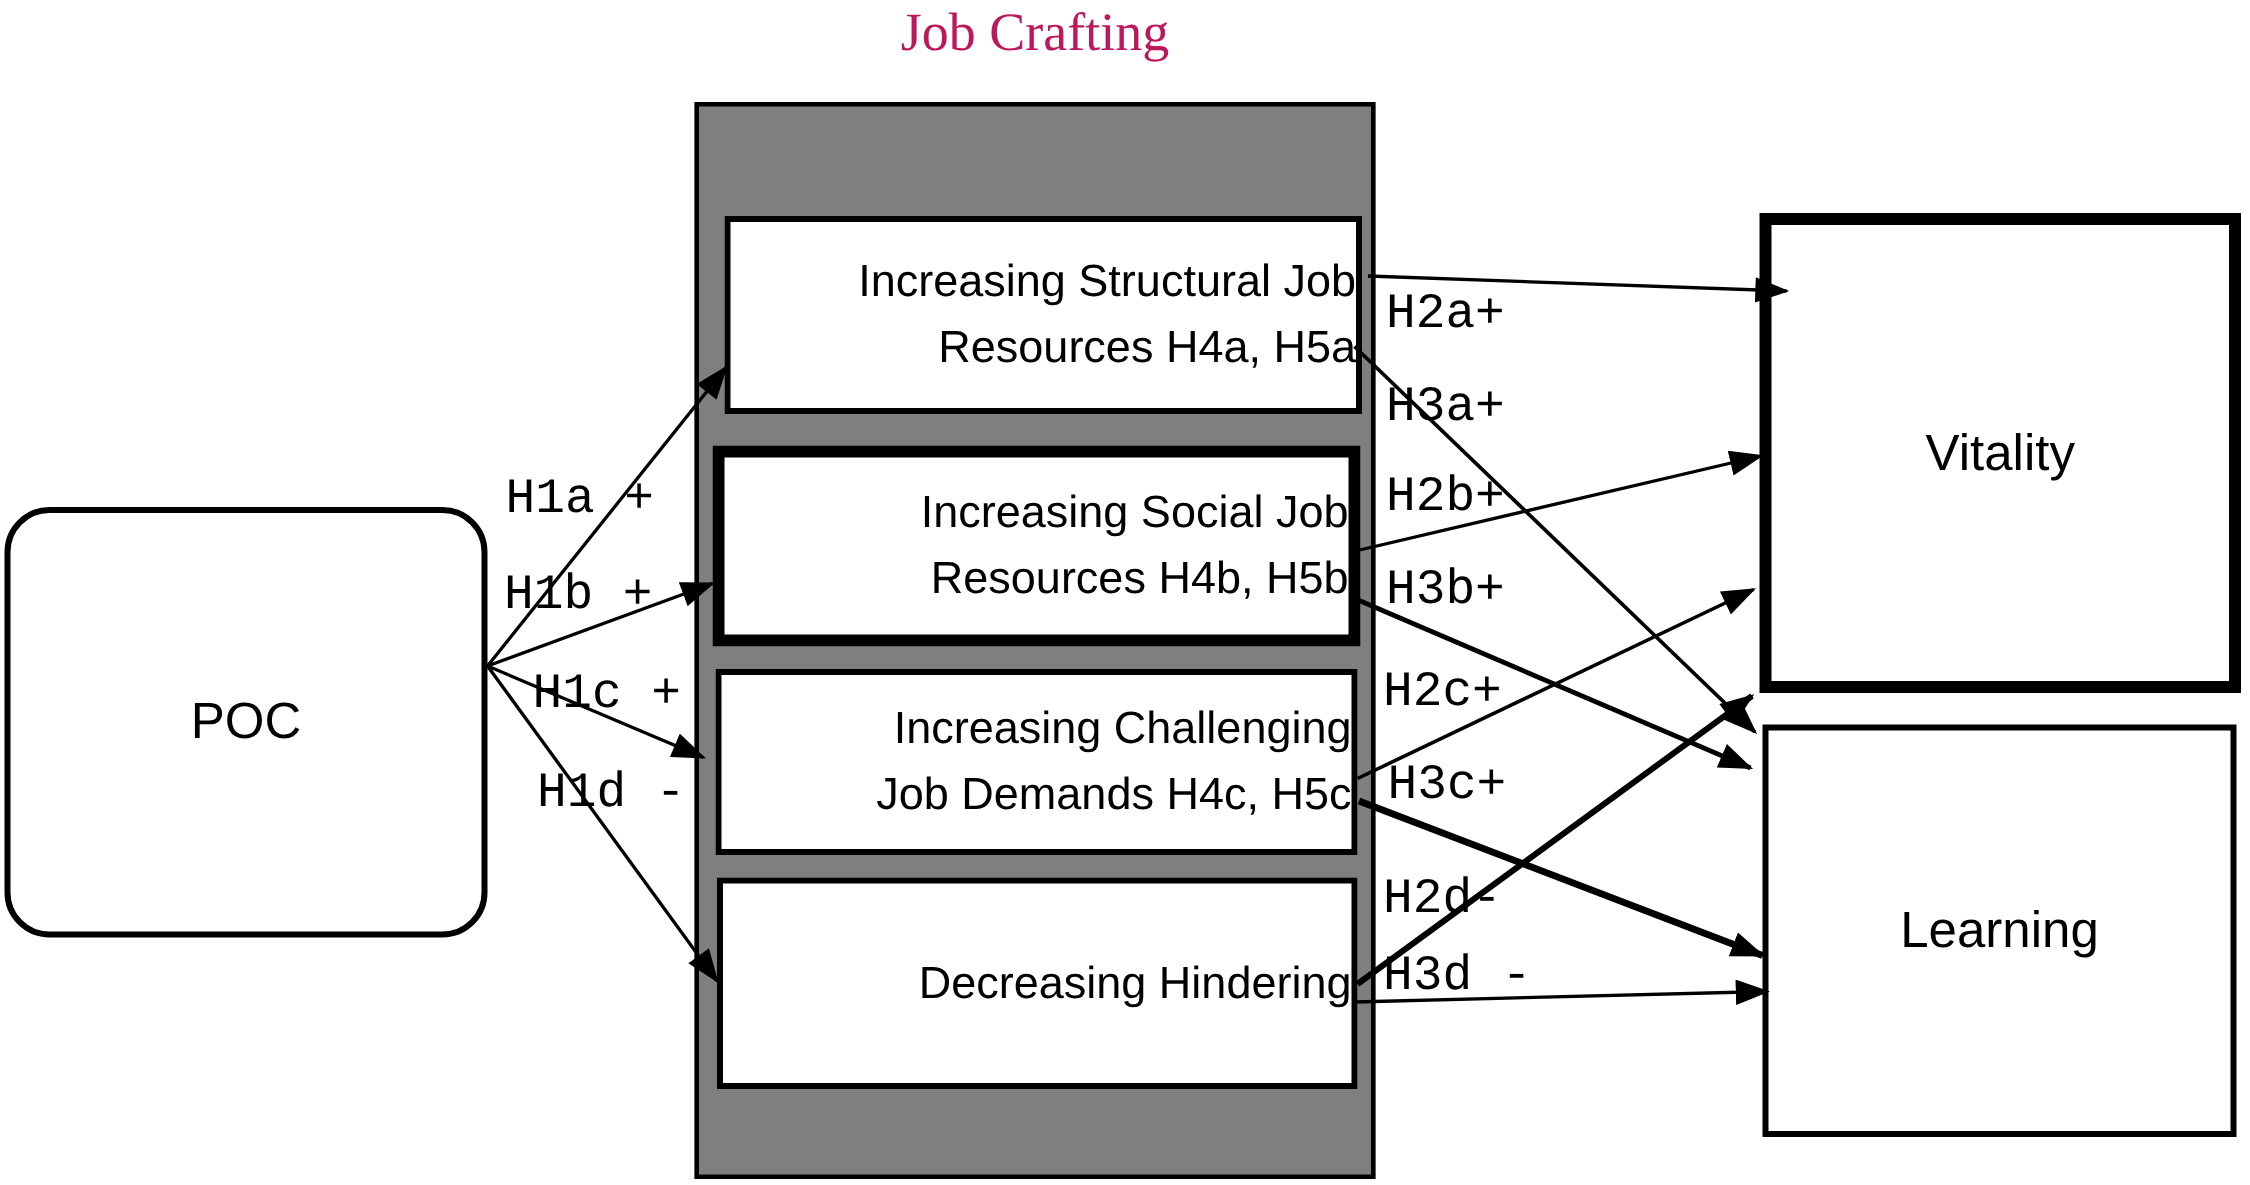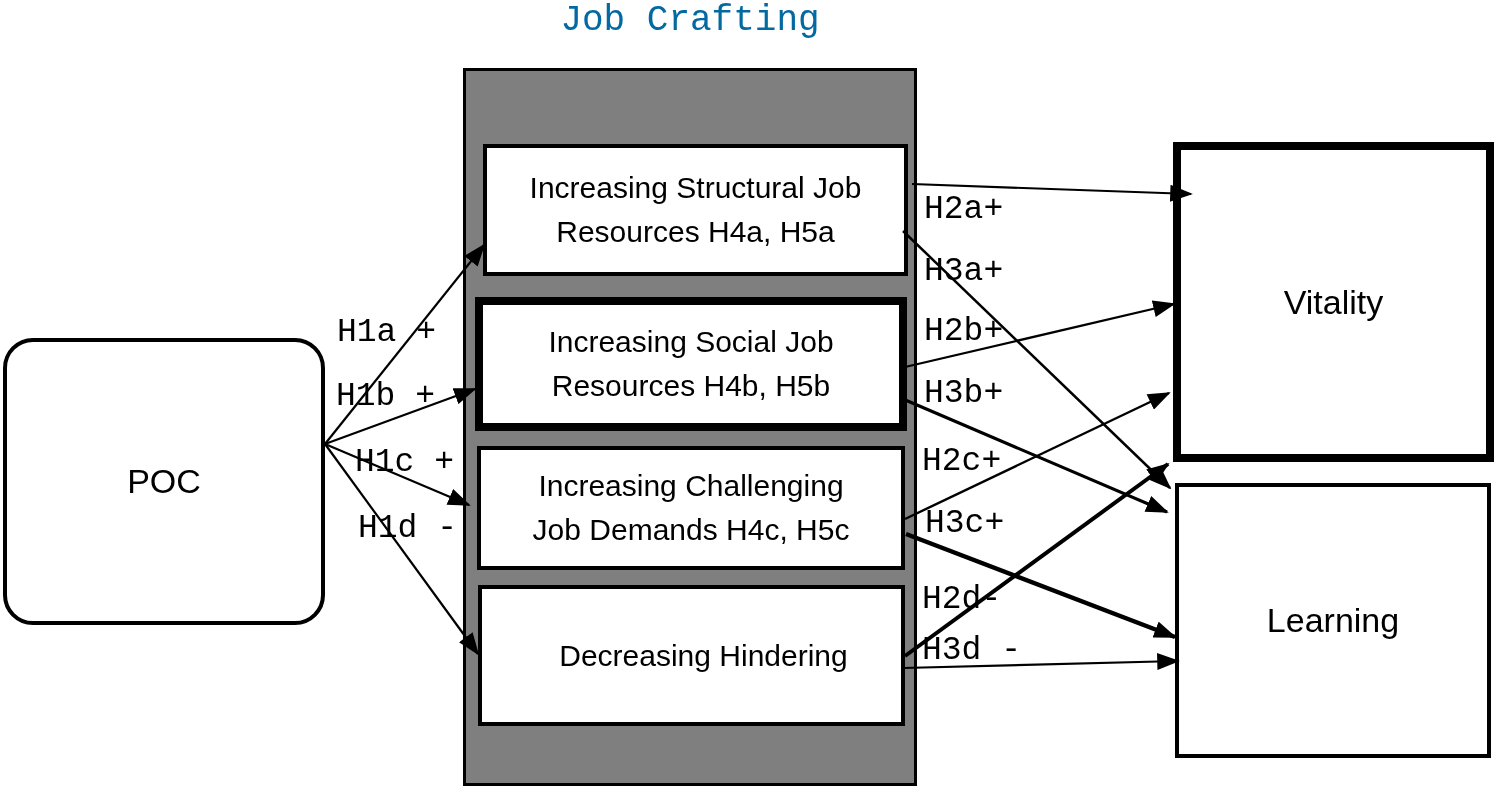--- a/index.html
+++ b/index.html
@@ -10,23 +10,23 @@
     background: #ffffff;
     font-family: "Liberation Sans", sans-serif;
     overflow: hidden;
   }
   .abs { position: absolute; }
 
   
   .diagram-title {
     left: 463px; top: 0px; width: 454px;
     text-align: center;
-    font-family: Liberation Mono, monospace;
+    font-family: Liberation Serif, serif;
     font-size: 36px;
-    color: #0369a1;
+    color: #be185d;
     z-index: 5;
   }
 
   
   .node {
     background: #ffffff;
     border: 4px solid #000000;
     display: flex;
     align-items: center;
     justify-content: center;
@@ -47,21 +47,21 @@
     box-sizing: border-box;
     z-index: 1;
   }
 
   .crafting-box {
     background: #ffffff;
     border: 4px solid #000000;
     box-sizing: border-box;
     display: flex;
     flex-direction: column;
-    align-items: center;
+    align-items: flex-end;
     justify-content: center;
     text-align: center;
     font-size: 30px;
     line-height: 44px;
     color: #000;
     z-index: 2;
   }
   #crafting-box-structural  { left: 483px; top: 144px; width: 425px; height: 132px; }
   #crafting-box-social      { left: 475px; top: 297px; width: 432px; height: 134px; border-width: 8px; }
   #crafting-box-challenging { left: 477px; top: 446px; width: 428px; height: 124px; }

